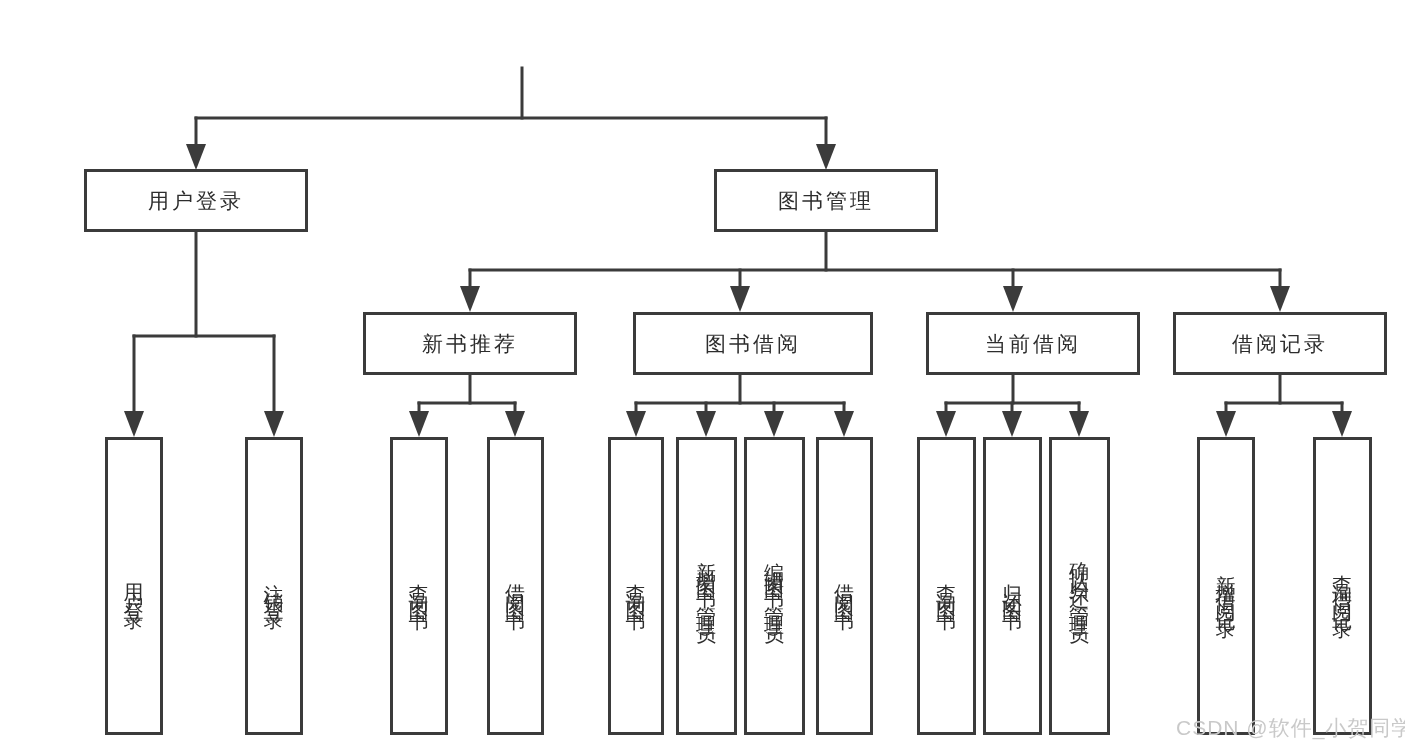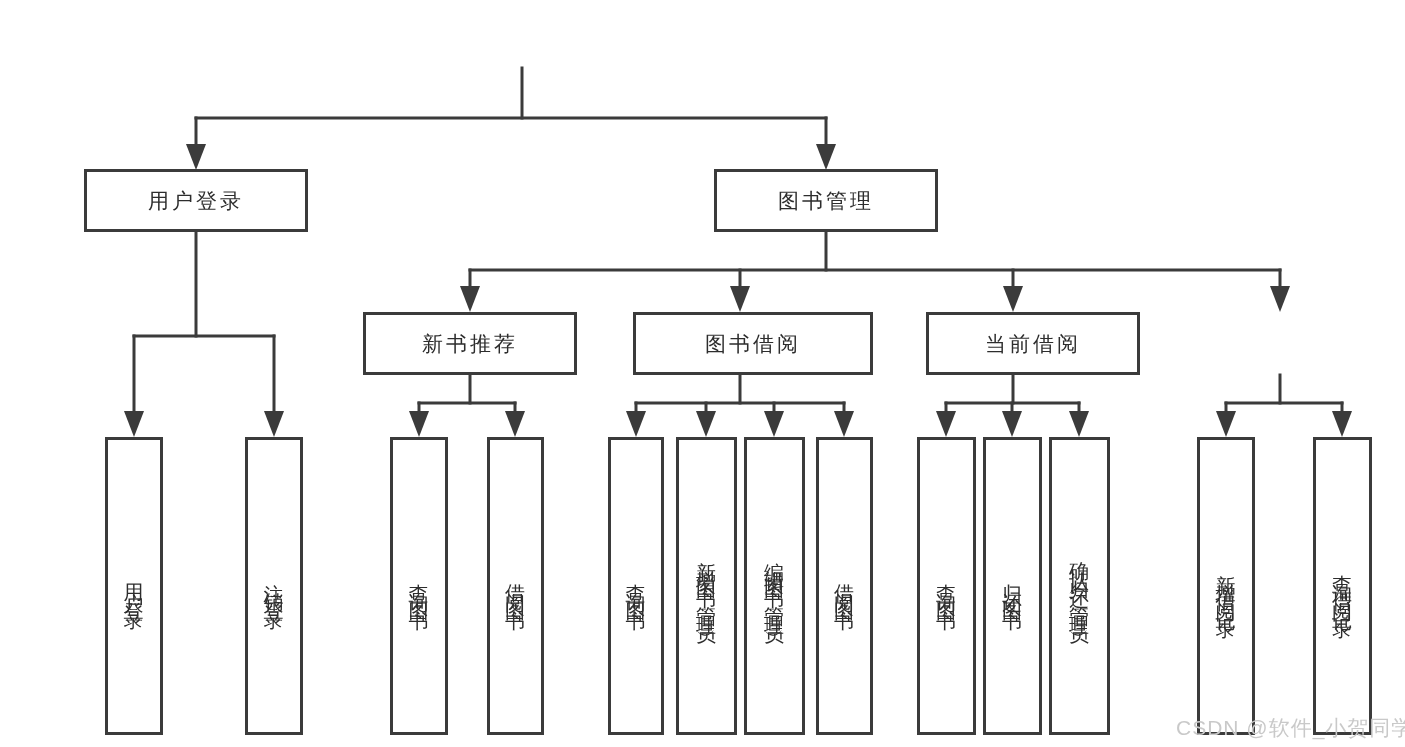--- a/index.html
+++ b/index.html
@@ -102,20 +102,21 @@
     </g>
   </svg>
 
 
   <div class="node node-h" style="left:84px; top:169px; width:224px; height:63px;">用户登录</div>
   <div class="node node-h" style="left:363px; top:312px; width:214px; height:63px;">新书推荐</div>
 
   <div class="node node-h" style="left:714px; top:169px; width:224px; height:63px;">图书管理</div>
   <div class="node node-h" style="left:633px; top:312px; width:240px; height:63px;">图书借阅</div>
   <div class="node node-h" style="left:906px; top:312px; width:214px; height:63px;margin-left:20px;">当前借阅</div>
+  <div class="node node-h" style="left:1173px; top:312px; width:214px; height:63px;">借阅记录</div>
 
   <div class="node node-v" style="left:105px; top:437px; width:58px; height:298px;">用户登录</div>
   <div class="node node-v" style="left:245px; top:437px; width:58px; height:298px;">注销登录</div>
 
   <div class="node node-v" style="left:390px; top:437px; width:58px; height:298px;">查询图书</div>
   <div class="node node-v" style="left:487px; top:437px; width:57px; height:298px;">借阅图书</div>
 
   <div class="node node-v" style="left:608px; top:437px; width:56px; height:298px;">查询图书</div>
   <div class="node node-v" style="left:676px; top:437px; width:61px; height:298px;">新增图书（管理员）</div>
   <div class="node node-v" style="left:744px; top:437px; width:61px; height:298px;">编辑图书（管理员）</div>

